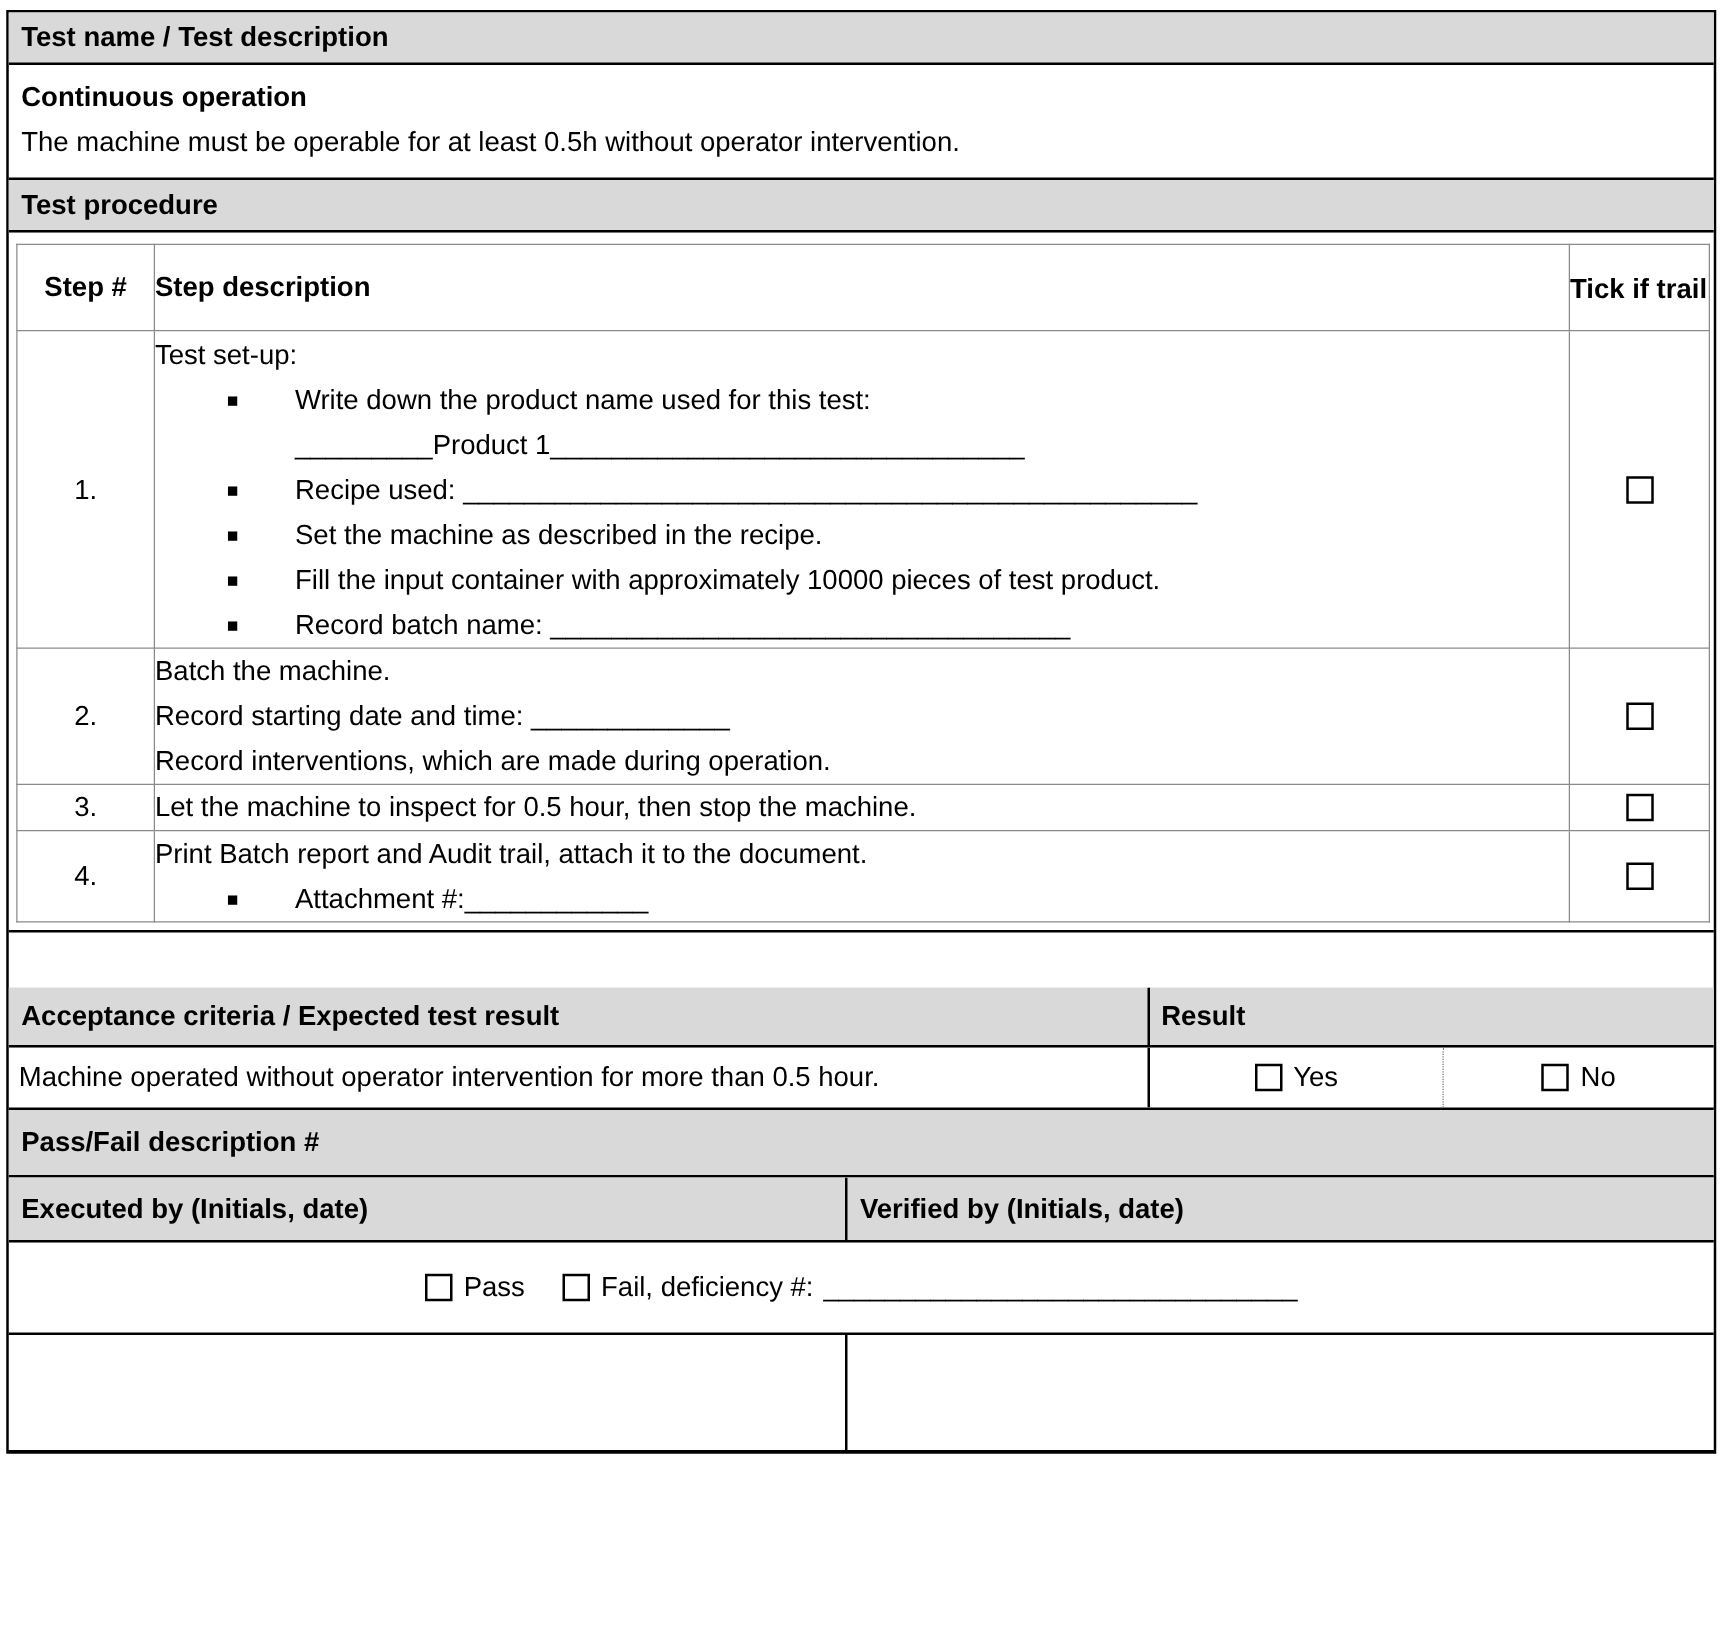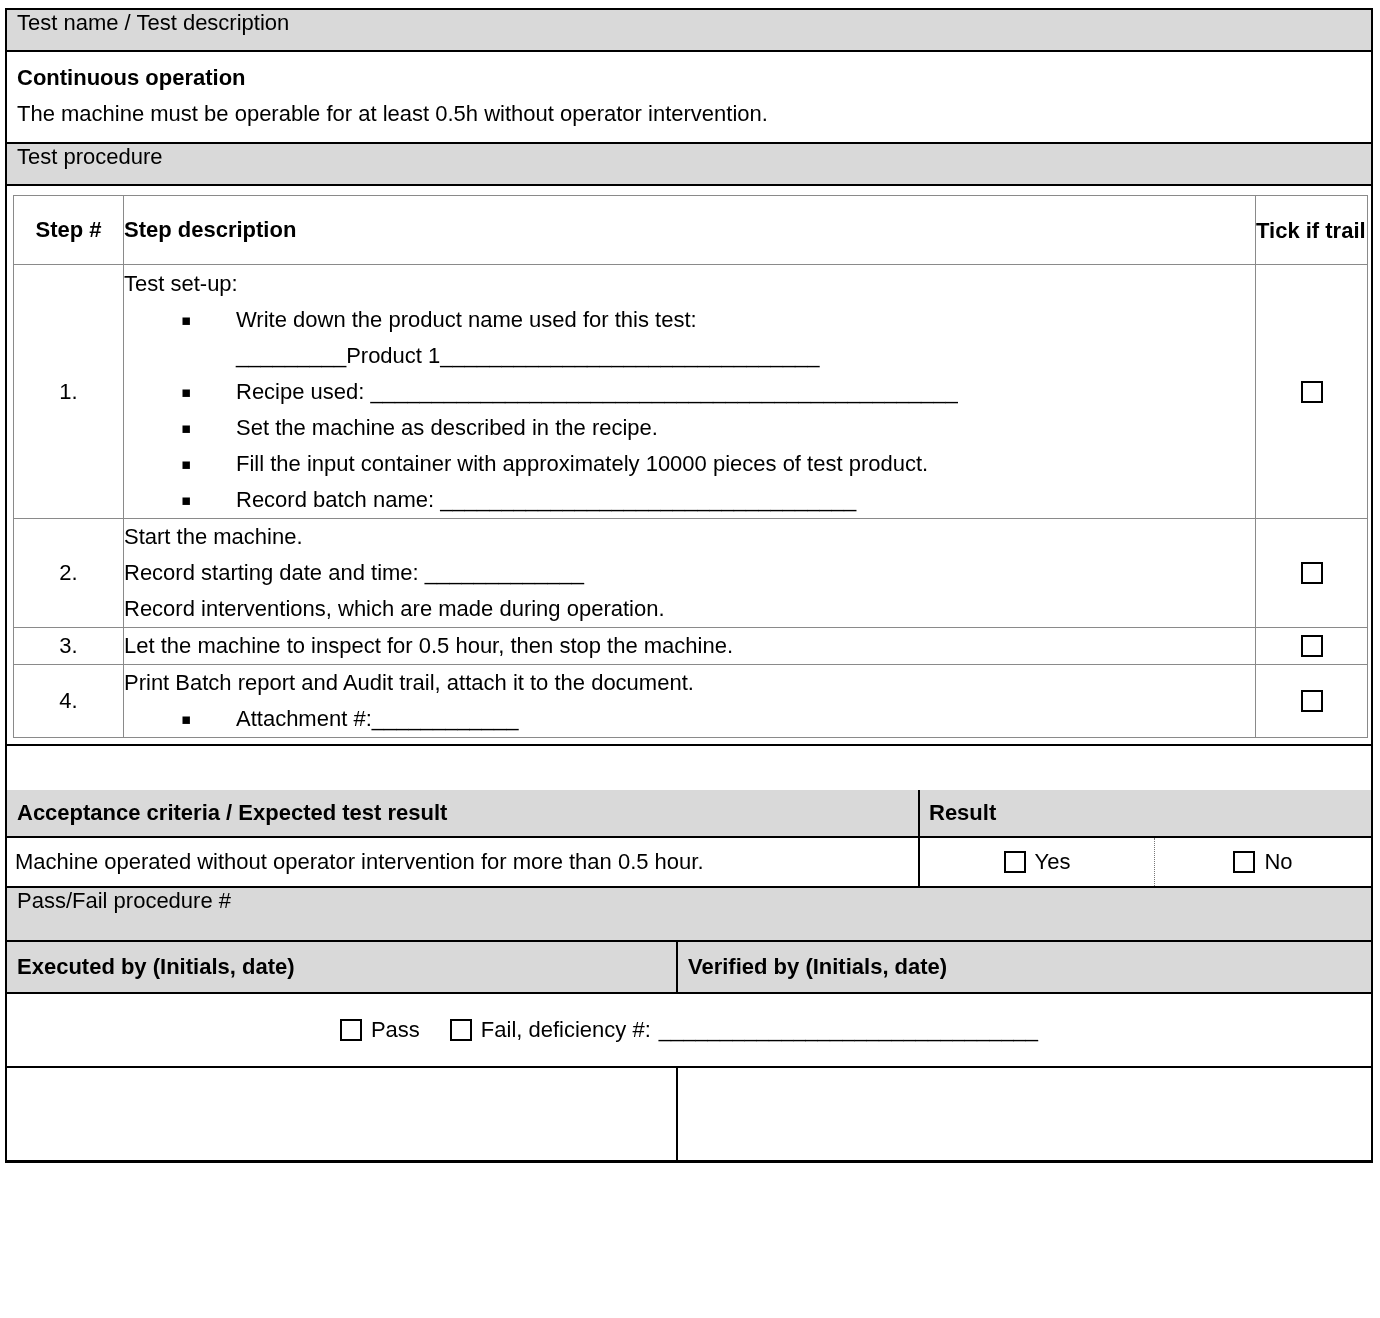--- a/index.html
+++ b/index.html
@@ -12,21 +12,21 @@
   .page{position:relative;width:1380px;height:1318px;background:#fff;overflow:hidden;}
   .outer{
     position:absolute;left:5px;top:8px;width:1368px;
     box-sizing:border-box;
     border:2px solid #000;border-bottom-width:3px;
     background:#fff;
   }
   .sec{box-sizing:border-box;border-bottom:2px solid #000;overflow:hidden;}
   .sec:last-child{border-bottom:none;}
   .gray{background:#d9d9d9;}
-  .hdr-row{display:flex;align-items:flex-start;font-weight:normal;padding:0 10px;}
+  .hdr-row{display:flex;align-items:center;font-weight:bold;padding:0 10px;}
   #sec-test-name-hdr{height:42px;}
   #sec-test-desc{height:92px;padding:8px 10px 0 10px;line-height:36px;}
   #sec-proc-hdr{height:42px;}
   #sec-proc-body{height:560px;padding:9px 0 0 0;}
   .bold{font-weight:bold;}
 
   
   table.steps{
     border-collapse:collapse;
     margin-left:6px;
@@ -144,21 +144,21 @@
               <span class="blt">▪</span>
               <span>Record batch name: __________________________________</span>
             </div>
           </td>
           <td class="tick"><span class="cb"></span></td>
         </tr>
 
         <tr>
           <td class="num">2.</td>
           <td class="desc">
-            <div class="ln">Start the machine.</div>
+            <div class="ln">Batch the machine.</div>
             <div class="ln">Record starting date and time: _____________</div>
             <div class="ln">Record interventions, which are made during operation.</div>
           </td>
           <td class="tick"><span class="cb"></span></td>
         </tr>
 
         <tr>
           <td class="num">3.</td>
           <td class="desc">
             <div class="ln">Let the machine to inspect for 0.5 hour, then stop the machine.</div>
@@ -198,21 +198,21 @@
         <span class="cb inline"></span>
         <span>Yes</span>
       </div>
       <div class="cellN">
         <span class="cb inline"></span>
         <span>No</span>
       </div>
     </div>
 
     <div class="sec gray hdr-row" id="pf-hdr">
-      <span>Pass/Fail procedure #</span>
+      <span>Pass/Fail description #</span>
     </div>
 
     <div class="sec gray flexrow" id="sign-hdr-row">
       <div class="cellL">
           <span>Executed by (Initials, date)</span>
         </div>
       <div class="cellR">
           <span>Verified by (Initials, date)</span>
         </div>
     </div>

